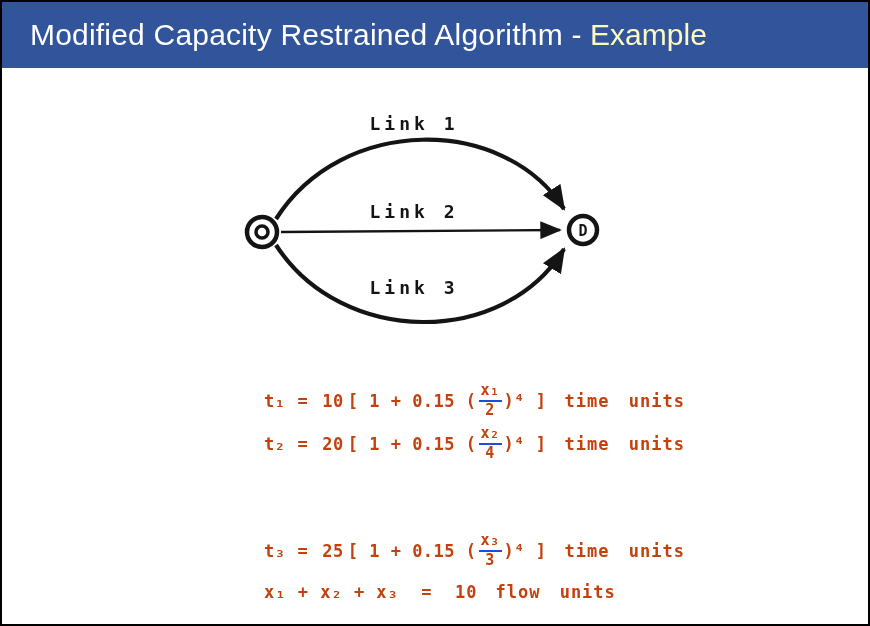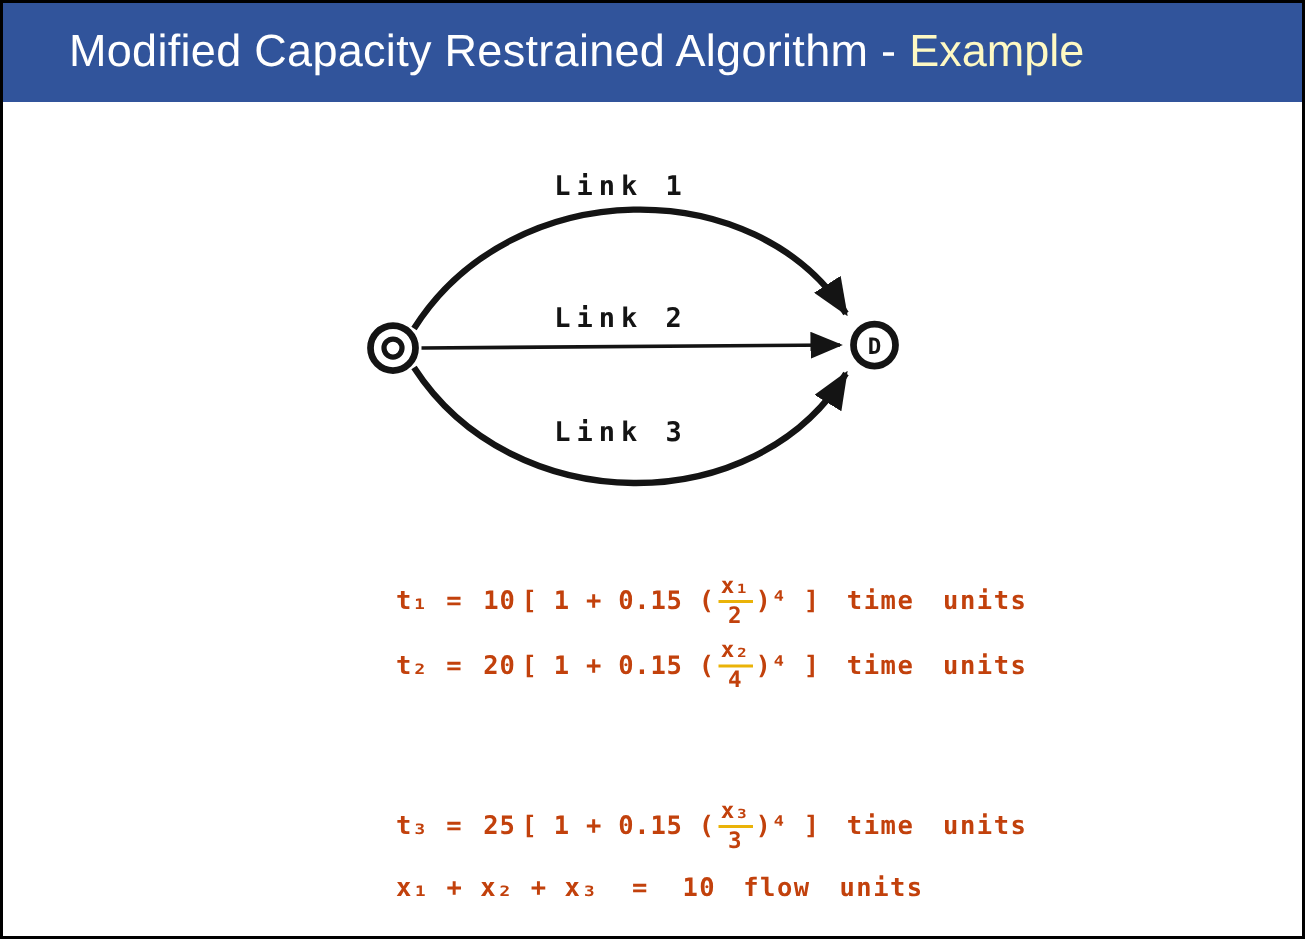--- a/index.html
+++ b/index.html
@@ -13,21 +13,21 @@
     overflow: hidden;
     font-family: "Liberation Sans", sans-serif;
   }
   .title-bar {
     position: absolute;
     top: 0; left: 0; right: 0;
     height: 66px;
     background: #31549B;
     display: flex;
     align-items: center;
-    padding-left: 44px;
+    padding-left: 28px;
     box-sizing: border-box;
   }
   .title-main {
     color: #ffffff;
     font-size: 30px;
     font-weight: 400;
     letter-spacing: 0.2px;
     white-space: pre;
   }
   .title-accent {
@@ -67,21 +67,21 @@
     display: inline-flex;
     flex-direction: column;
     align-items: center;
     vertical-align: middle;
     margin: 0 2px;
     line-height: 1.05;
     font-size: 15px;
   }
   .frac .num {
     padding: 0 2px 1px 2px;
-    border-bottom: 2px solid #eab308;
+    border-bottom: 2px solid #1d4ed8;
   }
   .frac .den { padding-top: 1px; }
   .eq-unit {
     margin-left: 18px;
     word-spacing: 8px;
     letter-spacing: 1px;
   }
   .flow-row { letter-spacing: 1px; }
 </style>
 </head>

